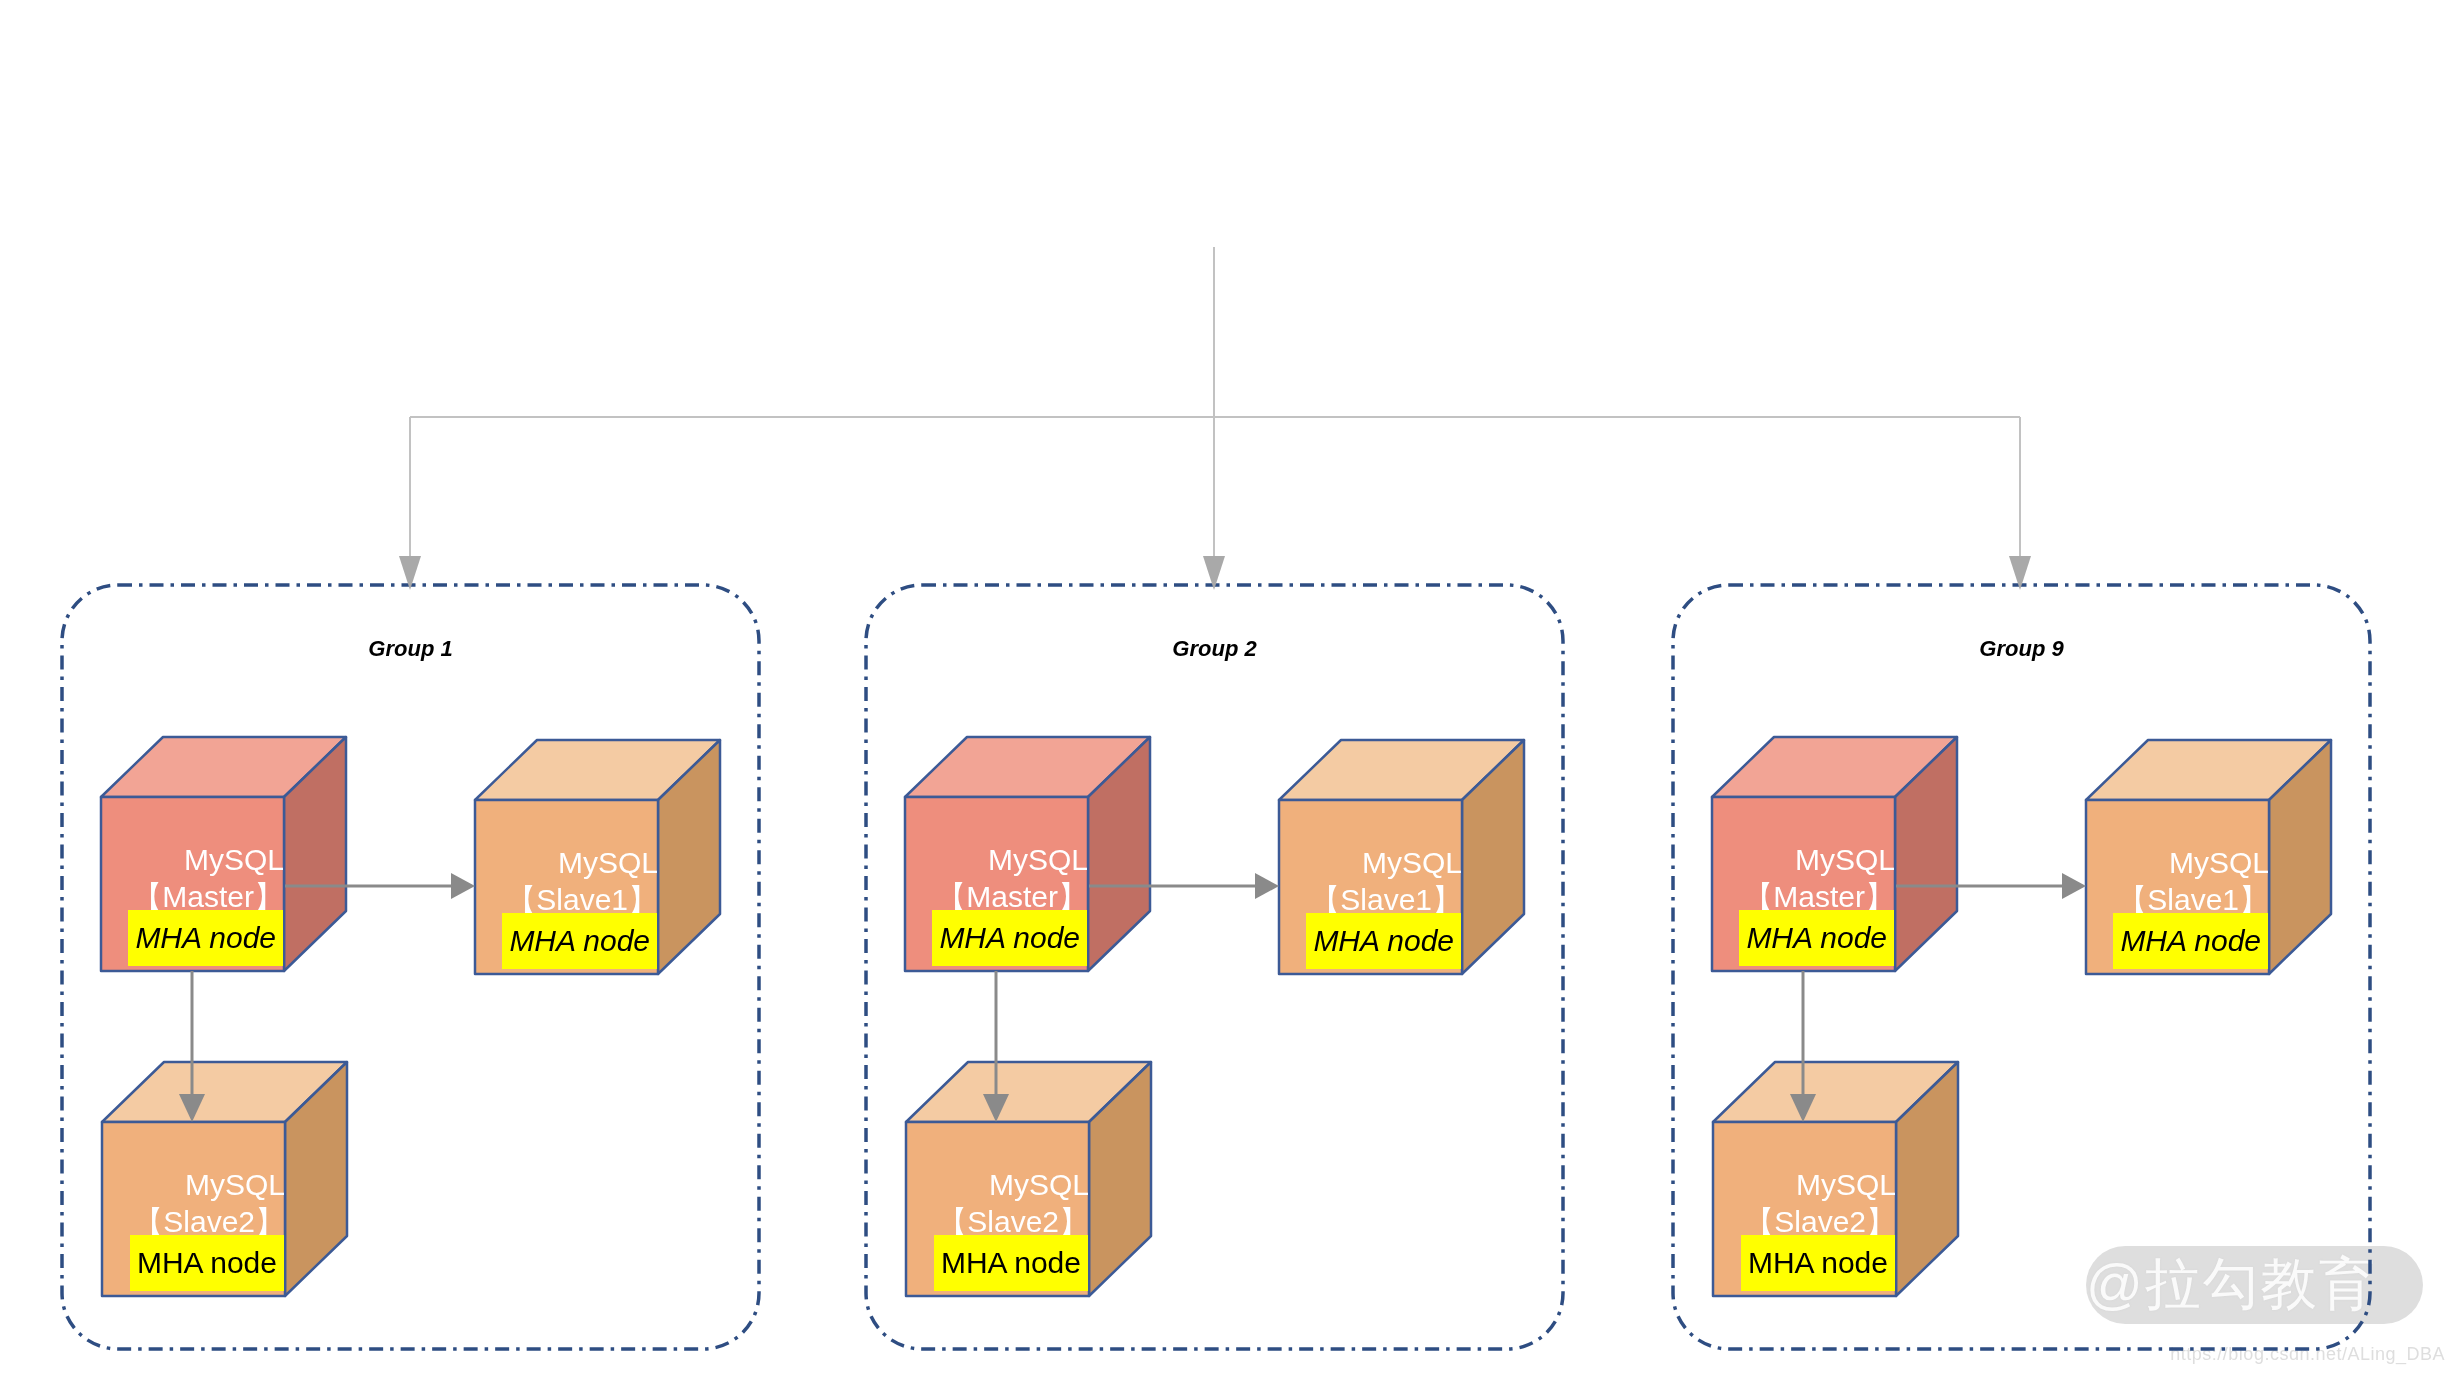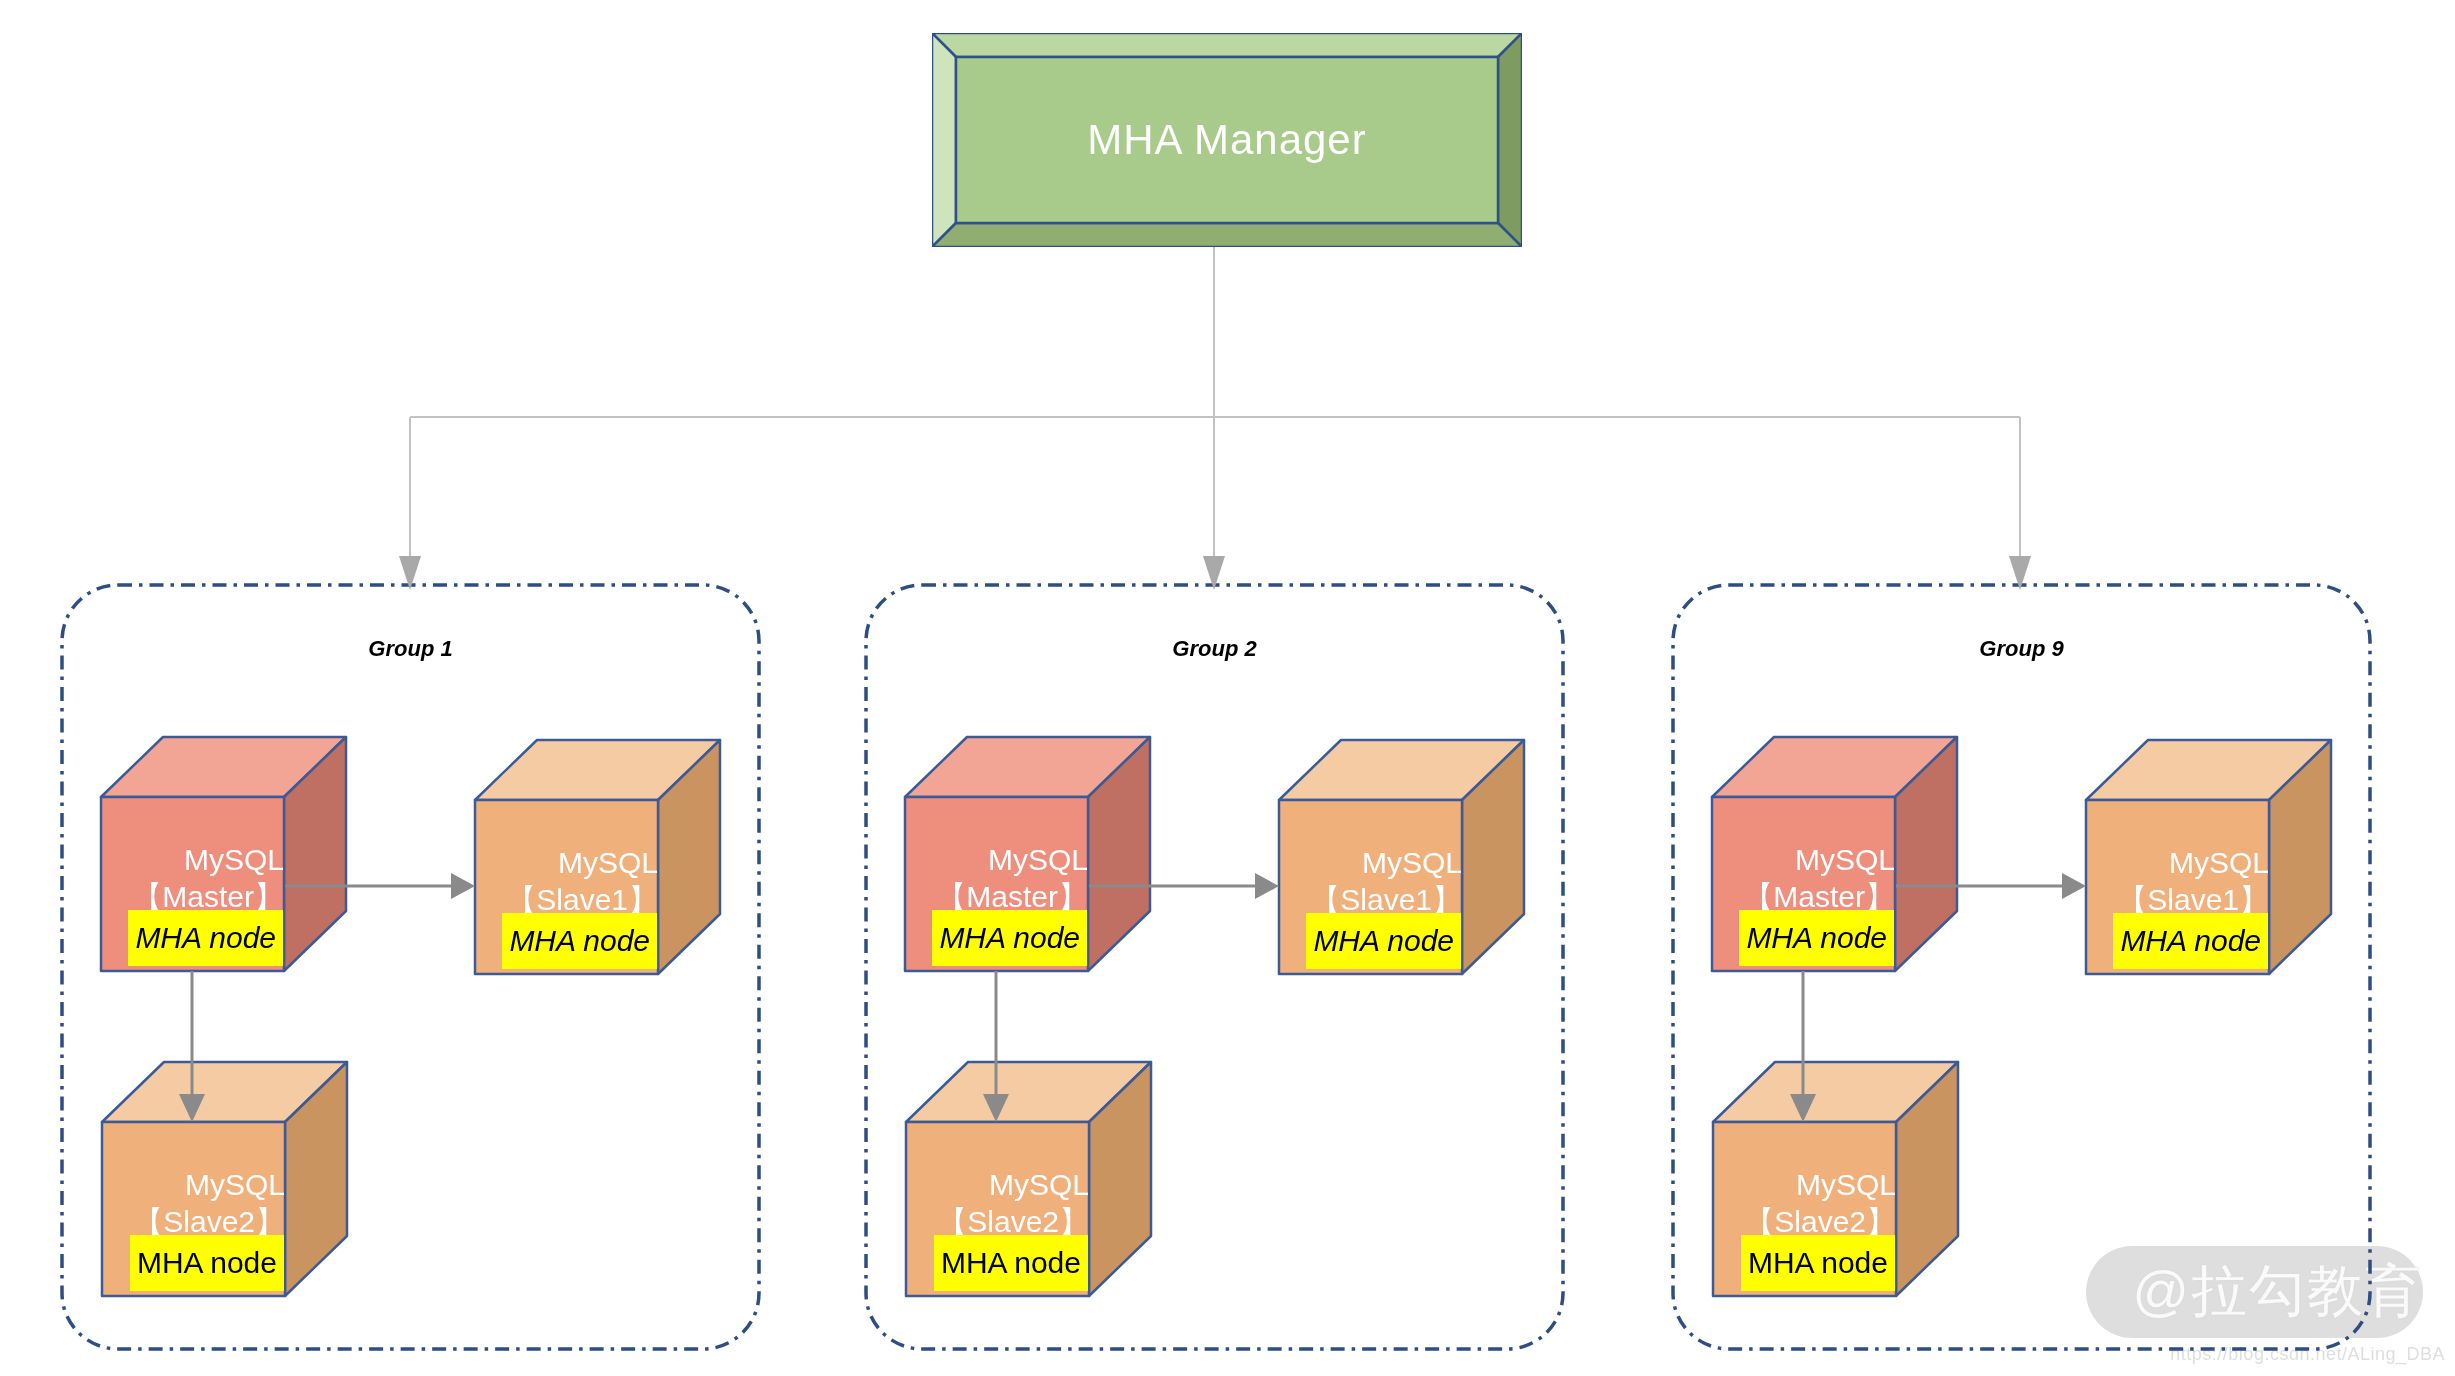--- a/index.html
+++ b/index.html
@@ -55,23 +55,23 @@
     background:var(--badge_bg);color:#000000;
     font-size:30px;font-style:italic;line-height:40px;padding:8px 7px;white-space:nowrap;
   }
   .cube-badge.upright{font-style:normal;}
   
   .group-arrows{position:absolute;inset:0;width:100%;height:100%;pointer-events:none;}
   .group-arrows line{stroke:var(--arrow_dark);stroke-width:3;}
   .group-arrows polygon{fill:var(--arrow_dark);}
   
   .watermark-pill{
-    position:absolute;left:2086px;top:1246px;width:337px;height:92px;border-radius:46px;
+    position:absolute;left:2086px;top:1246px;width:337px;height:78px;border-radius:46px;
     background:var(--watermark_bg);opacity:0.85;z-index:1;
-    display:flex;align-items:center;justify-content:flex-end;
+    display:flex;align-items:center;justify-content:flex-start;
     color:var(--watermark_text);font-size:56px;letter-spacing:2px;
     text-shadow:0 0 2px #cccccc;
   }
   .watermark-url{
     position:absolute;right:10px;top:1344px;z-index:1;
     color:var(--url_text);font-size:18px;letter-spacing:0.5px;
   }
 </style>
 </head>
 <body>
@@ -86,30 +86,20 @@
   <svg class="connectors" viewBox="0 0 2455 1376">
     <line x1="1214" y1="247" x2="1214" y2="558"></line>
     <line x1="410" y1="417" x2="2020" y2="417"></line>
     <line x1="410" y1="417" x2="410" y2="558"></line>
     <line x1="2020" y1="417" x2="2020" y2="558"></line>
     <polygon points="399,556 421,556 410,590"></polygon>
     <polygon points="1203,556 1225,556 1214,590"></polygon>
     <polygon points="2009,556 2031,556 2020,590"></polygon>
   </svg>
 
-  <div class="manager">
-    <svg viewBox="0 0 590 214">
-      <polygon class="m-top" points="0,0 590,0 566,24 24,24"></polygon>
-      <polygon class="m-left" points="0,0 24,24 24,190 0,214"></polygon>
-      <polygon class="m-right" points="590,0 590,214 566,190 566,24"></polygon>
-      <polygon class="m-bottom" points="0,214 24,190 566,190 590,214"></polygon>
-      <rect class="m-face" x="24" y="24" width="542" height="166"></rect>
-    </svg>
-    <div class="manager-label">MHA Manager</div>
-  </div>
 
   <div class="group" style="left:59px">
     <svg class="group-frame" viewBox="0 0 703 770">
       <rect x="3" y="3" width="697" height="764" rx="56"></rect>
     </svg>
     <div class="group-title">Group 1</div>
 
     <div class="cube master" style="left:40px;top:151px">
       <svg viewBox="0 0 250 240">
         <polygon class="f-top" points="2,64 64,4 247,4 185,64"></polygon>

